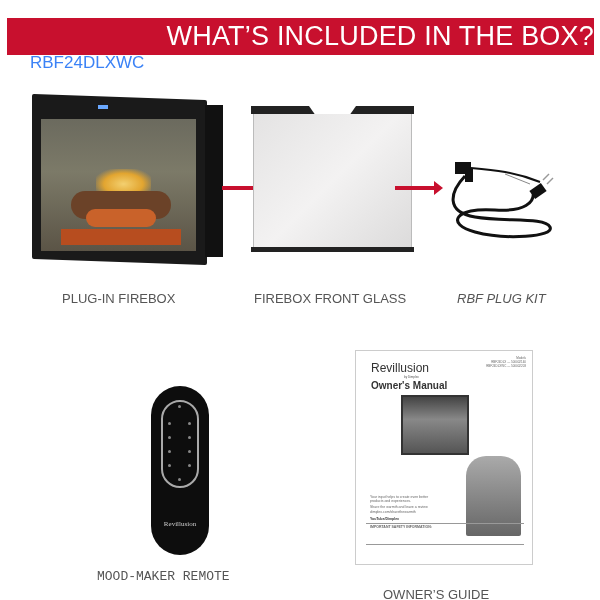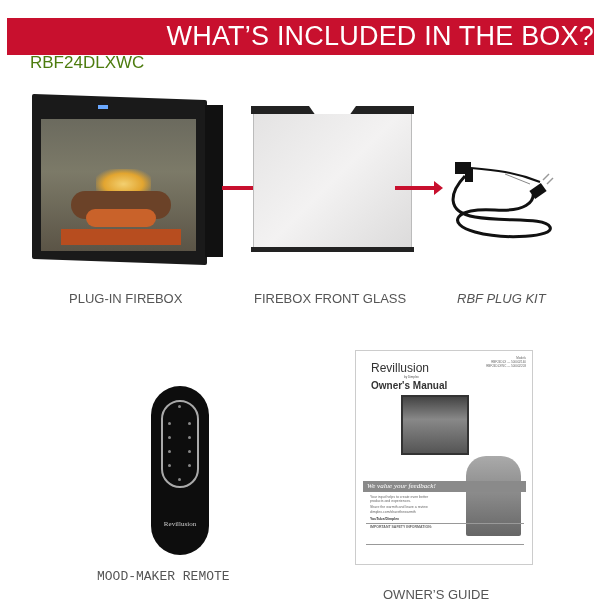--- a/index.html
+++ b/index.html
@@ -1,19 +1,19 @@
 <!DOCTYPE html>
 <html><head>
 <meta charset="utf-8">
 <style>
   * { box-sizing: border-box; margin: 0; padding: 0; }
   body { width: 600px; height: 600px; background: #ffffff; font-family: "Liberation Sans", sans-serif; position: relative; overflow: hidden; color: #444; }
   .banner { position: absolute; left: 7px; top: 11px; width: 587px; height: 37px; background: #c8102e; display: flex; align-items: center; justify-content: flex-end; margin-top: 7px; }
   .banner span { color: #fff; font-size: 27px; font-weight: 300; letter-spacing: 0.2px; }
-  .model { position: absolute; left: 30px; top: 53px; font-size: 17px; color: #4d7c0f; }
+  .model { position: absolute; left: 30px; top: 53px; font-size: 17px; color: #3b82f6; }
   .label { position: absolute; font-size: 13px; color: #555; white-space: nowrap; text-align: center; }
 
   
   .firebox { position: absolute; left: 32px; top: 97px; width: 190px; height: 165px; }
   .fb-body { position: absolute; left: 0; top: 0; width: 175px; height: 165px; background: #1a1a1a; border-radius: 2px; transform: skewY(2deg); }
   .fb-side { position: absolute; left: 173px; top: 8px; width: 18px; height: 152px; background: #111; }
   .fb-inner { position: absolute; left: 9px; top: 22px; width: 155px; height: 132px; background: linear-gradient(180deg,#6b6a5e 0%,#7c7a68 40%,#5b5446 100%); }
   .fb-flame { position: absolute; left: 55px; top: 50px; width: 55px; height: 30px; background: radial-gradient(ellipse at center,#f3d070 0%,#e2a530 50%,rgba(120,110,80,0) 80%); }
   .fb-logs { position: absolute; left: 30px; top: 72px; width: 100px; height: 28px; background: #6b4228; border-radius: 14px; }
   .fb-log2 { position: absolute; left: 45px; top: 90px; width: 70px; height: 18px; background: #c9622a; border-radius: 9px; }
@@ -63,21 +63,21 @@
   <div class="fb-body"></div>
   <div class="fb-side"></div>
   <div class="fb-inner">
     <div class="fb-flame"></div>
     <div class="fb-logs"></div>
     <div class="fb-log2"></div>
     <div class="fb-ember"></div>
   </div>
   <div class="fb-display"></div>
 </div>
-<div class="label" style="left:62px;top:291px;margin-left:7px;">PLUG-IN FIREBOX</div>
+<div class="label" style="left:62px;top:291px;">PLUG-IN FIREBOX</div>
 
 <div class="arrow" style="left:222px;top:186px;width:32px;"></div>
 
 <div class="glass">
   <div class="glass-top"></div>
   <div class="glass-notch"></div>
   <div class="glass-pane"></div>
   <div class="glass-bottom"></div>
 </div>
 <div class="label" style="left:254px;top:291px;">FIREBOX FRONT GLASS</div>
@@ -116,21 +116,20 @@
   <div class="m-brand">Revillusion</div>
   <div class="m-brand-sub">by Dimplex</div>
   <div class="m-models">
     <div>Models</div>
     <div>RBF24DLX — 500002140</div>
     <div>RBF24DLXWC — 500002203</div>
   </div>
   <div class="m-title">Owner's Manual</div>
   <div class="m-photo"></div>
   <div class="m-people"></div>
-  <div class="m-feedback">We value your feedback!</div>
   <div class="m-text" style="top:144px;">Your input helps to create even better</div>
   <div class="m-text" style="top:148px;">products and experiences.</div>
   <div class="m-text" style="top:154px;">Share the warmth and leave a review</div>
   <div class="m-text" style="top:159px;">dimplex.com/sharethewarmth</div>
   <div class="m-text" style="top:166px;font-weight:bold;color:#333;">YouTube/Dimplex</div>
   <div class="m-rule" style="top:172px;"></div>
   <div class="m-text" style="top:174px;font-weight:bold;">IMPORTANT SAFETY INFORMATION:</div>
   <div class="m-rule" style="top:193px;"></div>
 </div>
 <div class="label" style="left:383px;top:587px;">OWNER’S GUIDE</div>

